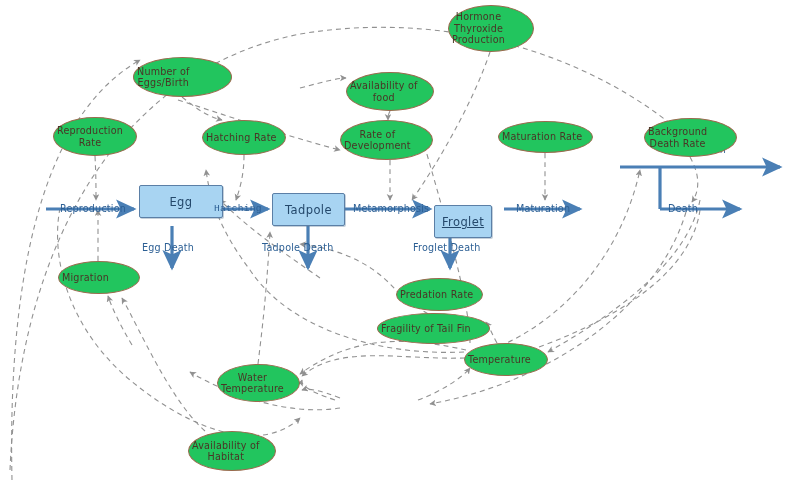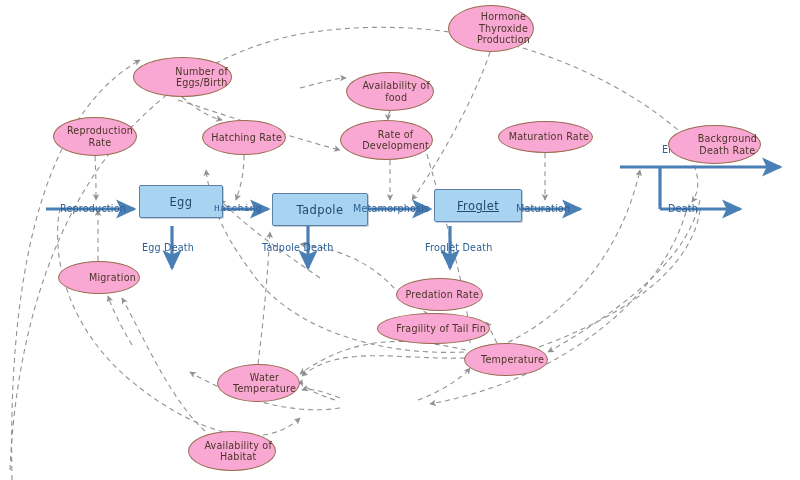--- a/index.html
+++ b/index.html
@@ -34,26 +34,26 @@
     align-items: center;
     justify-content: center;
     color: #24486b;
     font-size: 11.5px;
     letter-spacing: 0.4px;
     box-shadow: 1px 1px 0 rgba(90,120,150,0.35);
   }
   .node-var {
     position: absolute;
     box-sizing: border-box;
-    background: #f9a8d4;
+    background: #22c55e;
     border: 1.4px solid #9a6b4e;
     border-radius: 50%;
     display: flex;
     align-items: center;
-    justify-content: flex-end;
+    justify-content: flex-start;
     text-align: center;
     color: #4a3526;
     font-size: 9.6px;
     line-height: 11.5px;
     letter-spacing: 0.2px;
     padding: 0 3px;
   }
   .flow-label {
     position: absolute;
     color: #2c5f94;
@@ -127,36 +127,36 @@
       <path d="M 620 167 L 780 167"></path>
     </g>
     <g stroke="#4a7fb5" stroke-width="3.2" fill="none">
       <path d="M 660 209 L 660 167"></path>
     </g>
   </svg>
 
   <div class="node-stock" style="left:139px; top:185px; width:84px; height:33px;">
     <span>Egg</span>
   </div>
-  <div class="node-stock" style="left:272px; top:193px; width:96px; height:33px;">
+  <div class="node-stock" style="left:272px; top:193px; width:73px; height:33px;">
     <span>Tadpole</span>
   </div>
-  <div class="node-stock" style="left:434px; top:189px; width:88px; height:33px;text-decoration:underline;">
+  <div class="node-stock" style="left:434px; top:205px; width:58px; height:33px;text-decoration:underline;">
     <span>Froglet</span>
   </div>
 
   <div class="flow-label" style="left:60px; top:203px;">Reproduction</div>
   <div class="flow-label" style="left:214px; top:203px;font-family:Liberation Mono, monospace;">Hatching</div>
   <div class="flow-label" style="left:353px; top:203px;">Metamorphosis</div>
   <div class="flow-label" style="left:516px; top:203px;">Maturation</div>
   <div class="flow-label" style="left:668px; top:203px;">Death</div>
   <div class="flow-label" style="left:662px; top:144px;">Emmigration</div>
   <div class="flow-label" style="left:142px; top:242px;text-align:center;">Egg Death</div>
   <div class="flow-label" style="left:262px; top:242px;">Tadpole Death</div>
-  <div class="flow-label" style="left:425px; top:242px;">Froglet Death</div>
+  <div class="flow-label" style="left:413px; top:242px;">Froglet Death</div>
 
   <div class="node-var" style="left:133px; top:57px; width:99px; height:40px;">
     <span>Number of<br>Eggs/Birth</span>
   </div>
   <div class="node-var" style="left:53px; top:117px; width:84px; height:39px;">
     <span>Reproduction<br>Rate</span>
   </div>
   <div class="node-var" style="left:202px; top:120px; width:84px; height:35px;">
     <span>Hatching Rate</span>
   </div>
@@ -165,21 +165,21 @@
   </div>
   <div class="node-var" style="left:346px; top:72px; width:88px; height:39px;">
     <span>Availability of<br>food</span>
   </div>
   <div class="node-var" style="left:340px; top:120px; width:93px; height:40px;">
     <span>Rate of<br>Development</span>
   </div>
   <div class="node-var" style="left:498px; top:121px; width:95px; height:32px;">
     <span>Maturation Rate</span>
   </div>
-  <div class="node-var" style="left:668px; top:118px; width:93px; height:39px;margin-top:7px;">
+  <div class="node-var" style="left:644px; top:118px; width:93px; height:39px;">
     <span>Background<br>Death Rate</span>
   </div>
   <div class="node-var" style="left:58px; top:261px; width:82px; height:33px;">
     <span>Migration</span>
   </div>
   <div class="node-var" style="left:217px; top:364px; width:83px; height:38px;">
     <span>Water<br>Temperature</span>
   </div>
   <div class="node-var" style="left:188px; top:431px; width:88px; height:40px;">
     <span>Availability of<br>Habitat</span>

